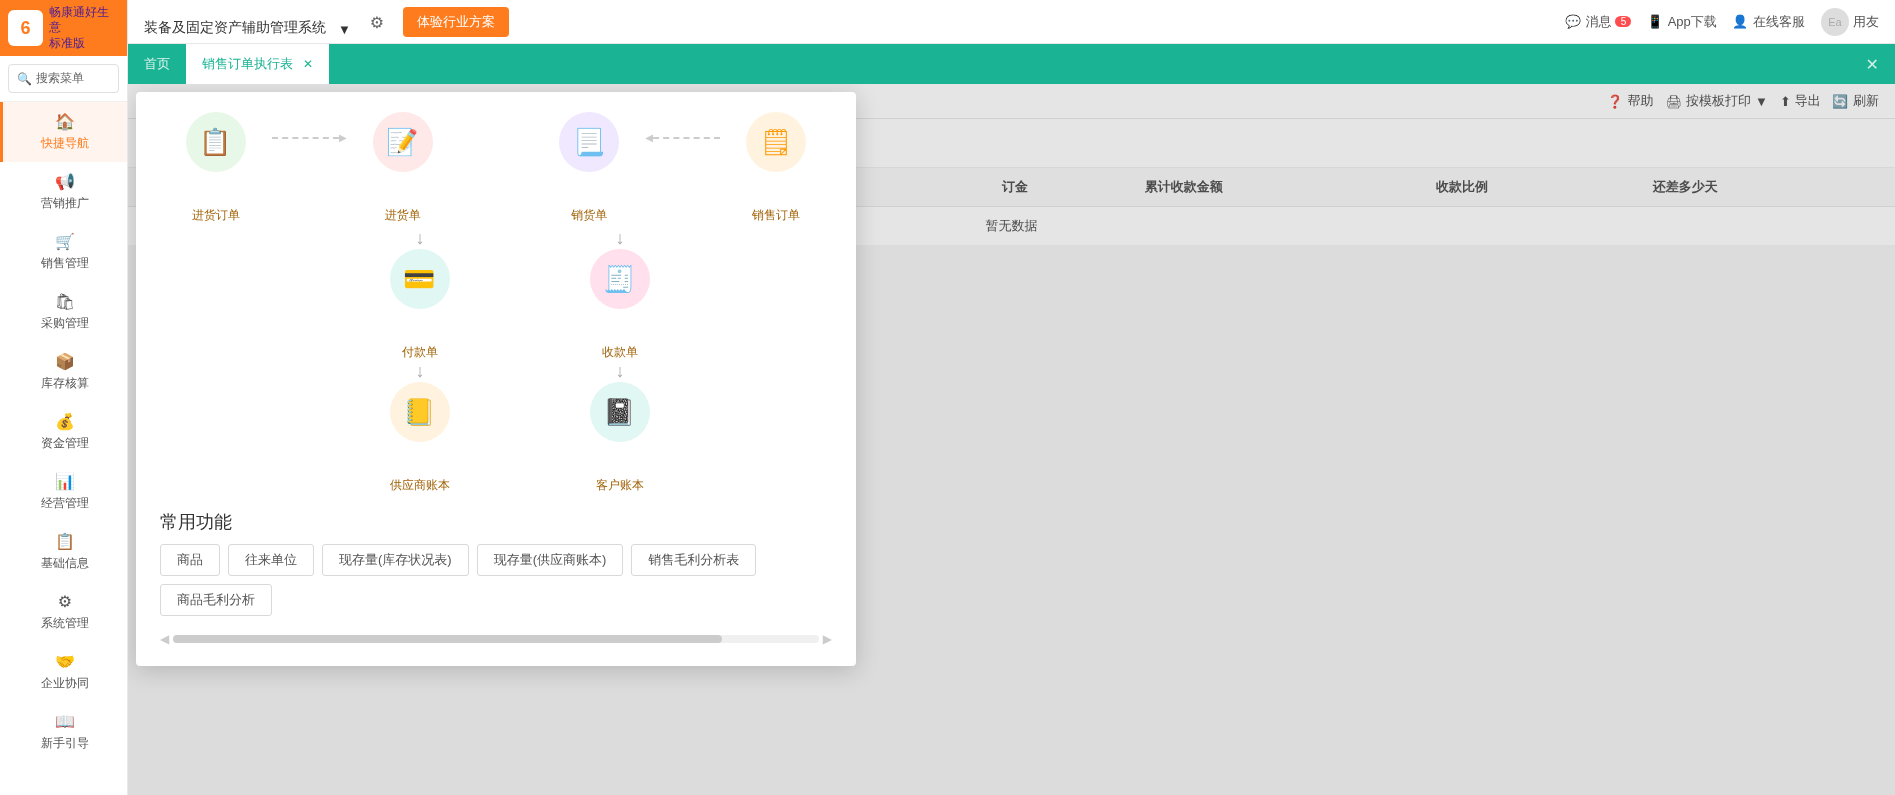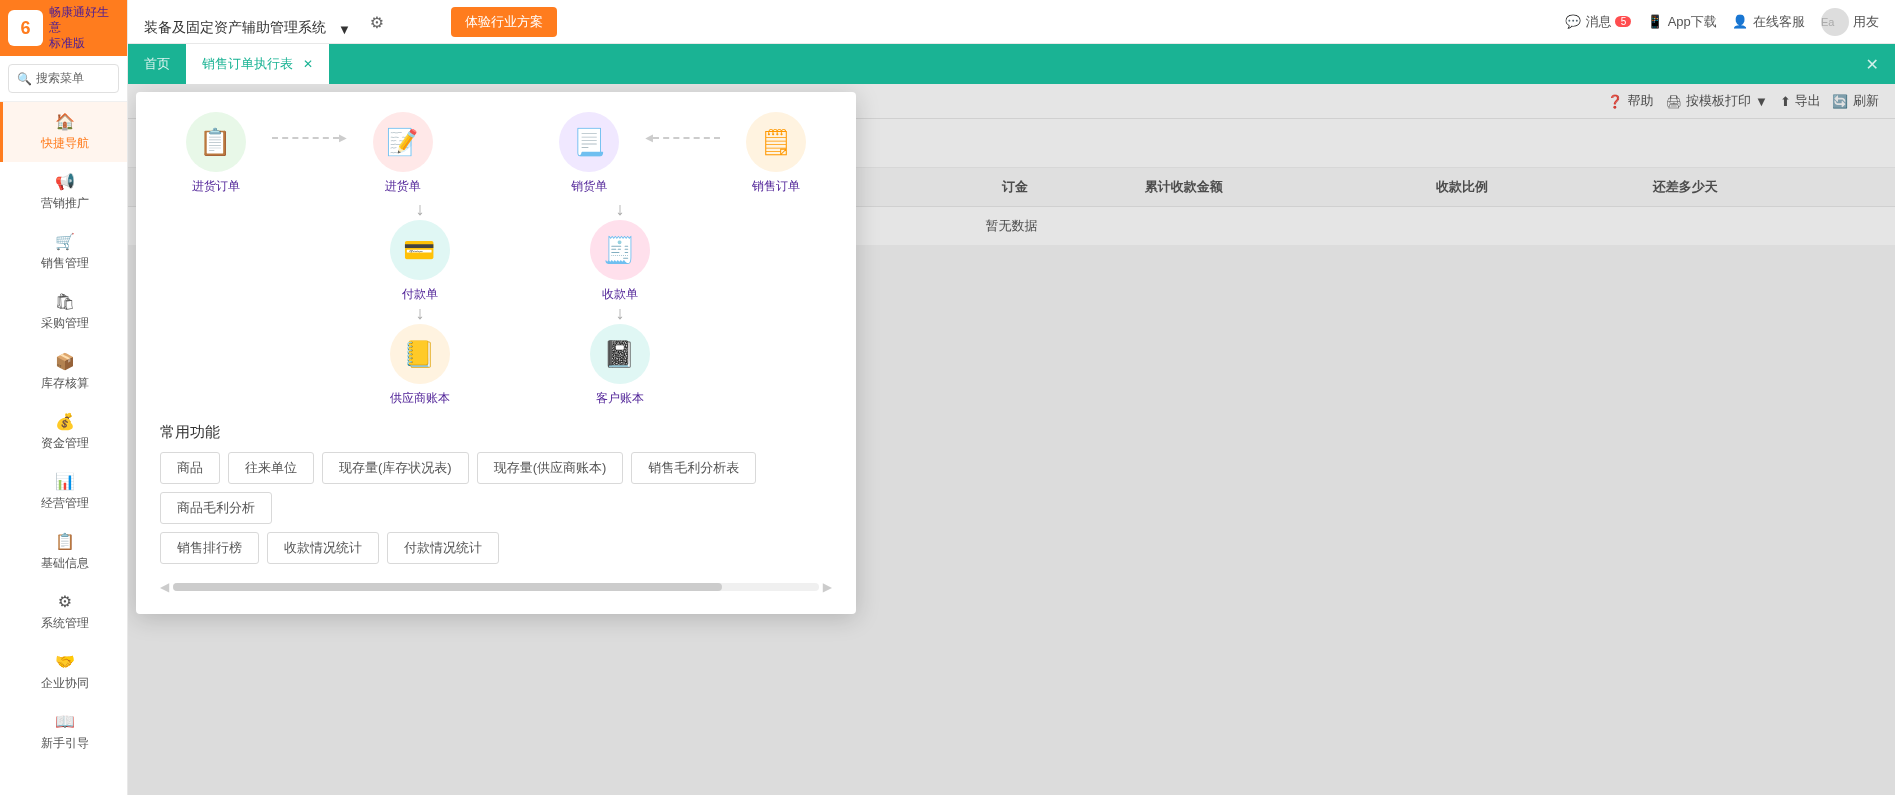--- a/index.html
+++ b/index.html
@@ -22,25 +22,25 @@
 
     
     .main-content { flex: 1; display: flex; flex-direction: column; overflow: hidden; }
 
     
     .topbar { height: 44px; background: #fff; border-bottom: 1px solid #e8e8e8; display: flex; align-items: center; padding: 0 16px; gap: 12px; justify-content: space-between; }
     .topbar-left { display: flex; align-items: flex-end; gap: 12px; }
     .topbar-title { font-size: 14px; color: #333; }
     .topbar-dropdown { display: flex; align-items: center; gap: 4px; color: #333; cursor: pointer; }
     .topbar-settings { width: 28px; height: 28px; display: flex; align-items: center; justify-content: center; cursor: pointer; color: #666; font-size: 16px; }
-    .topbar-trial-btn { background: #ff7c1e; color: #fff; border: none; border-radius: 4px; padding: 6px 14px; cursor: pointer; font-size: 13px; margin-left: 48px; }
+    .topbar-trial-btn { background: #ff7c1e; color: #fff; border: none; border-radius: 4px; padding: 6px 14px; cursor: pointer; font-size: 13px; }
     .topbar-right { display: flex; align-items: center; gap: 16px; color: #555; font-size: 13px; }
     .topbar-right-item { display: flex; align-items: center; gap: 4px; cursor: pointer; }
     .badge { background: #ff4d4f; color: #fff; border-radius: 10px; padding: 0 5px; font-size: 10px; min-width: 16px; text-align: center; }
-    .user-avatar { width: 28px; height: 28px; border-radius: 50%; background: #ddd; display: flex; align-items: center; font-size: 12px; color: #666; }
+    .user-avatar { width: 28px; height: 28px; border-radius: 50%; background: #ddd; display: flex; align-items: center; justify-content: center; font-size: 12px; color: #666; }
 
     
     .tab-bar { height: 40px; background: #1ab394; display: flex; align-items: stretch; }
     .tab-item { padding: 0 16px; display: flex; align-items: center; cursor: pointer; color: rgba(255,255,255,0.85); font-size: 13px; gap: 6px; }
     .tab-item.active { background: #fff; color: #1ab394; }
     .tab-close { color: inherit; font-size: 12px; margin-left: 4px; }
     .tab-bar-close { margin-left: auto; padding: 0 16px; display: flex; align-items: center; color: rgba(255,255,255,0.8); cursor: pointer; font-size: 16px; }
 
     
     .page-area { flex: 1; position: relative; overflow: hidden; background: #f5f5f5; }
@@ -52,25 +52,25 @@
     
     .flow-section { display: flex; flex-direction: column; gap: 0; }
     .flow-node { display: flex; flex-direction: column; align-items: center; gap: 6px; width: 120px; }
     .flow-circle { width: 60px; height: 60px; border-radius: 50%; display: flex; align-items: center; justify-content: center; font-size: 26px; }
     .flow-circle.green { background: #e8f8e8; color: #52c41a; }
     .flow-circle.red { background: #ffe8e8; color: #ff4d4f; }
     .flow-circle.purple { background: #f0e8ff; color: #9c6fda; }
     .flow-circle.orange { background: #fff3e0; color: #ff9800; }
     .flow-circle.teal { background: #e0f7f4; color: #1ab394; }
     .flow-circle.pink { background: #ffe0ec; color: #e91e8c; }
-    .flow-label { font-size: 12px; color: #4c1d95; }
+    .flow-label { font-size: 12px; color: #a16207; margin-top: 29px; }
 
     
     .common-section { margin-top: 16px; }
-    .common-title { font-size: 15px; color: #333; margin-bottom: 10px; }
+    .common-title { font-size: 18px; color: #333; margin-bottom: 10px; }
     .common-buttons { display: flex; flex-wrap: wrap; gap: 8px; }
     .common-btn { border: 1px solid #d9d9d9; background: #fff; color: #555; padding: 6px 16px; border-radius: 3px; cursor: pointer; font-size: 13px; }
 
     
     .modal-scroll { overflow-x: auto; margin-top: 8px; }
 
     
     .page-toolbar { background: #fff; padding: 8px 16px; display: flex; align-items: center; gap: 12px; justify-content: flex-end; border-bottom: 1px solid #e8e8e8; }
     .toolbar-btn { display: flex; align-items: center; gap: 4px; color: #555; cursor: pointer; font-size: 13px; }
 
@@ -368,25 +368,20 @@
           <div class="common-section">
             <div class="common-title">常用功能</div>
             <div class="common-buttons">
               <button class="common-btn">商品</button>
               <button class="common-btn">往来单位</button>
               <button class="common-btn">现存量(库存状况表)</button>
               <button class="common-btn">现存量(供应商账本)</button>
               <button class="common-btn">销售毛利分析表</button>
               <button class="common-btn">商品毛利分析</button>
             </div>
-            <div class="common-buttons" style="margin-top:8px;">
-              <button class="common-btn">销售排行榜</button>
-              <button class="common-btn">收款情况统计</button>
-              <button class="common-btn">付款情况统计</button>
-            </div>
           </div>
 
           <div class="modal-scroll" style="margin-top:16px;">
             <div style="display:flex;align-items:center;gap:4px;">
               <span style="color:#ccc;font-size:12px;cursor:pointer;">◀</span>
               <div style="flex:1;height:8px;background:#f0f0f0;border-radius:4px;">
                 <div style="height:8px;background:#ccc;border-radius:4px;width:85%;margin-left:0;"></div>
               </div>
               <span style="color:#ccc;font-size:12px;cursor:pointer;">▶</span>
             </div>

